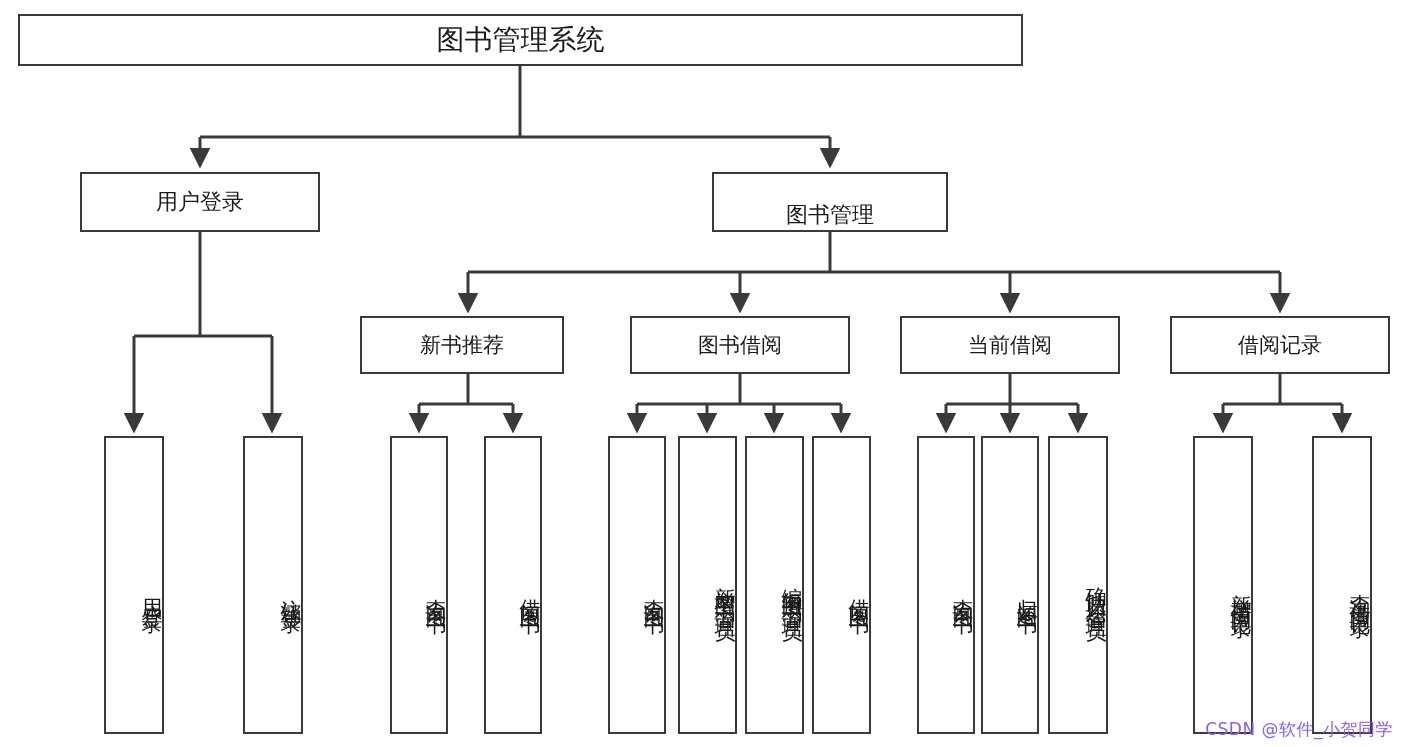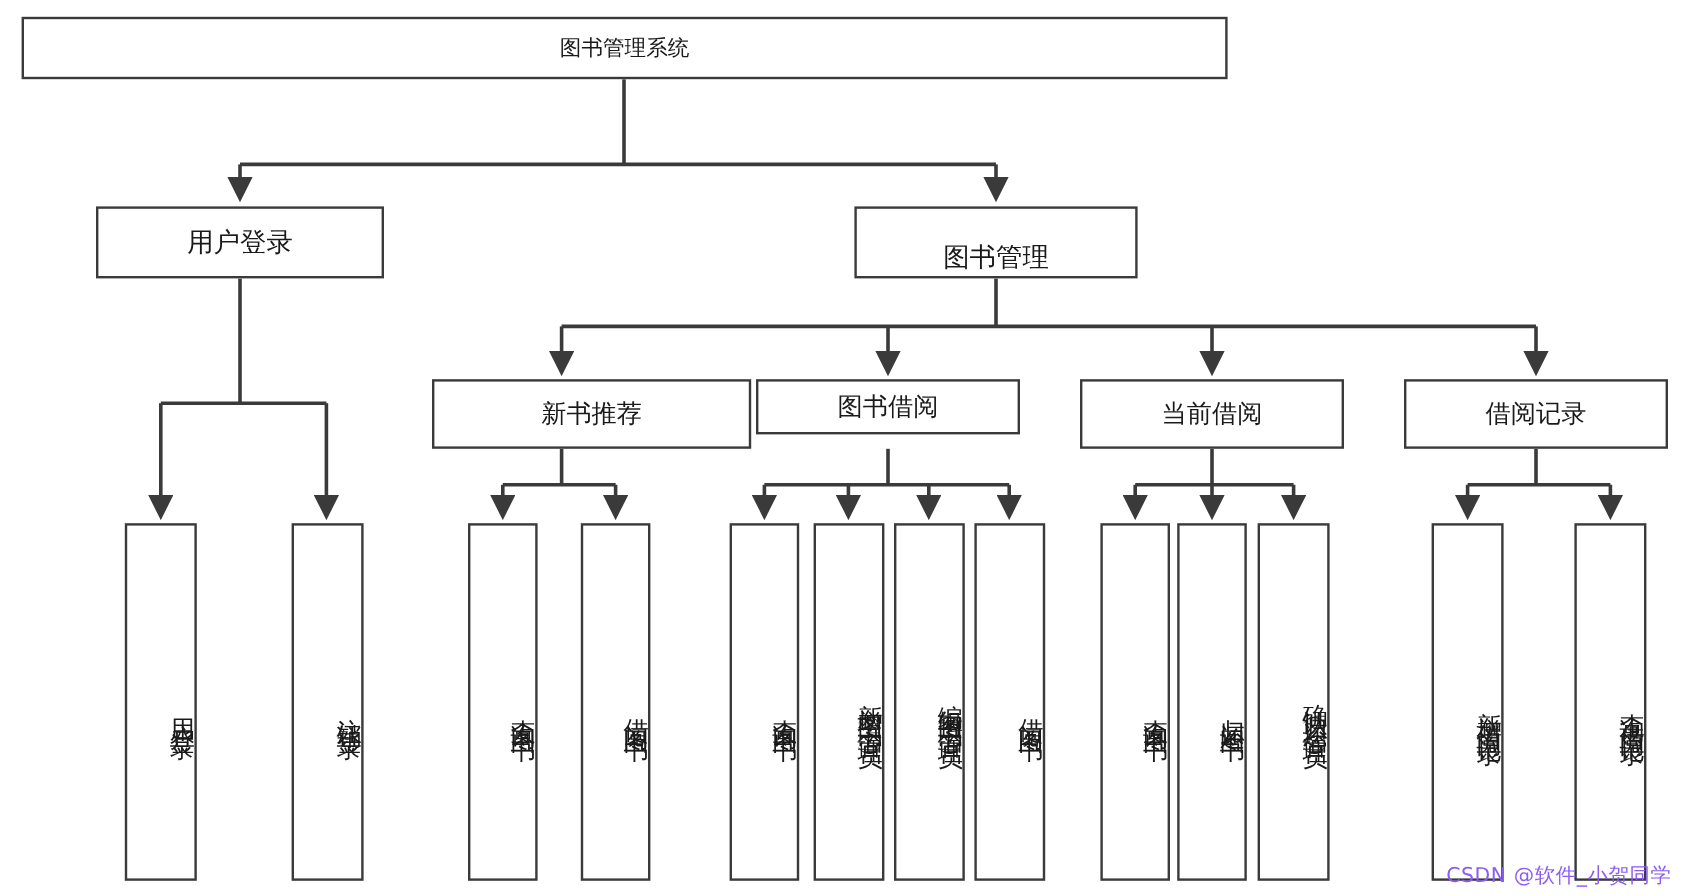--- a/index.html
+++ b/index.html
@@ -17,21 +17,21 @@
   .node{
     position:absolute;
     box-sizing:border-box;
     background:#ffffff;
     border:2px solid #3a3a3a;
     display:flex;
     align-items:center;
     justify-content:center;
     color:#1a1a1a;
   }
-  .node.root{font-size:18px;text-align:right;}
+  .node.root{font-size:28px;text-align:right;}
   .node.lvl2{font-size:22px;}
   .node.lvl3{font-size:21px;}
   .node.leaf{
     writing-mode:vertical-rl;
     text-orientation:upright;
     letter-spacing:5px;
     font-size:21px;
     padding-top:14px;
     align-items:flex-start;
     justify-content:center;
@@ -108,24 +108,24 @@
     <span class="node-label">图书管理系统</span>
   </div>
 
   <div class="node lvl2" style="left: 80px; top: 172px; width: 240px; height: 60px;">
     <span class="node-label">用户登录</span>
   </div>
   <div class="node lvl2" style="left: 712px; top: 172px; width: 236px; height: 60px; align-items: flex-end;">
     <span class="node-label">图书管理</span>
   </div>
 
-  <div class="node lvl3" style="left: 360px; top: 316px; width: 266px; height: 58px;">
+  <div class="node lvl3" style="left: 360px; top: 316px; width: 204px; height: 58px;">
     <span class="node-label">新书推荐</span>
   </div>
-  <div class="node lvl3" style="left: 630px; top: 316px; width: 220px; height: 46px;">
+  <div class="node lvl3" style="left: 630px; top: 316px; width: 220px; height: 58px;">
     <span class="node-label">图书借阅</span>
   </div>
   <div class="node lvl3" style="left: 900px; top: 316px; width: 220px; height: 58px;">
     <span class="node-label">当前借阅</span>
   </div>
   <div class="node lvl3" style="left: 1170px; top: 316px; width: 220px; height: 58px;">
     <span class="node-label">借阅记录</span>
   </div>
 
   <div class="node leaf" style="left: 104px; top: 436px; width: 60px; height: 298px;">

